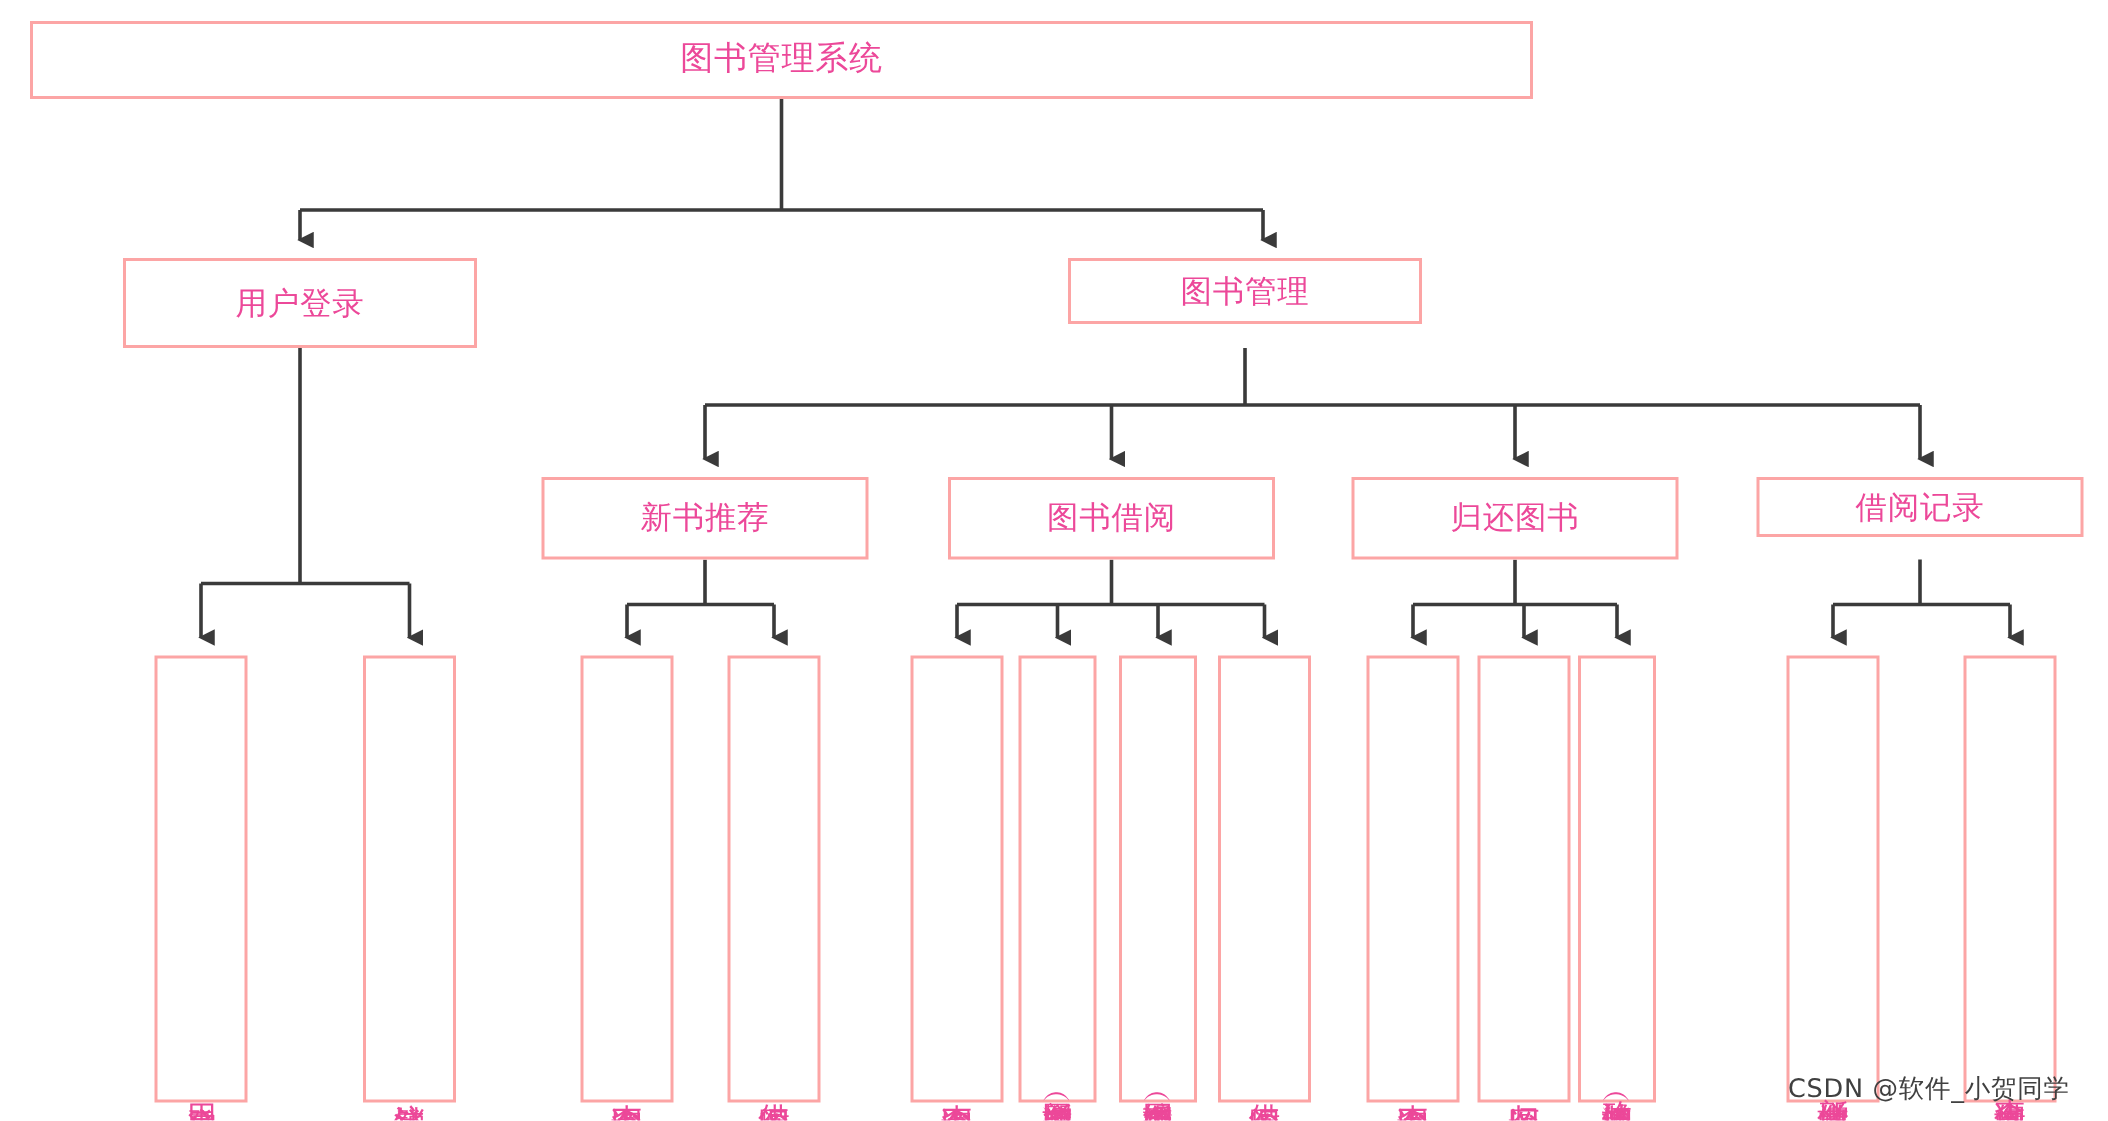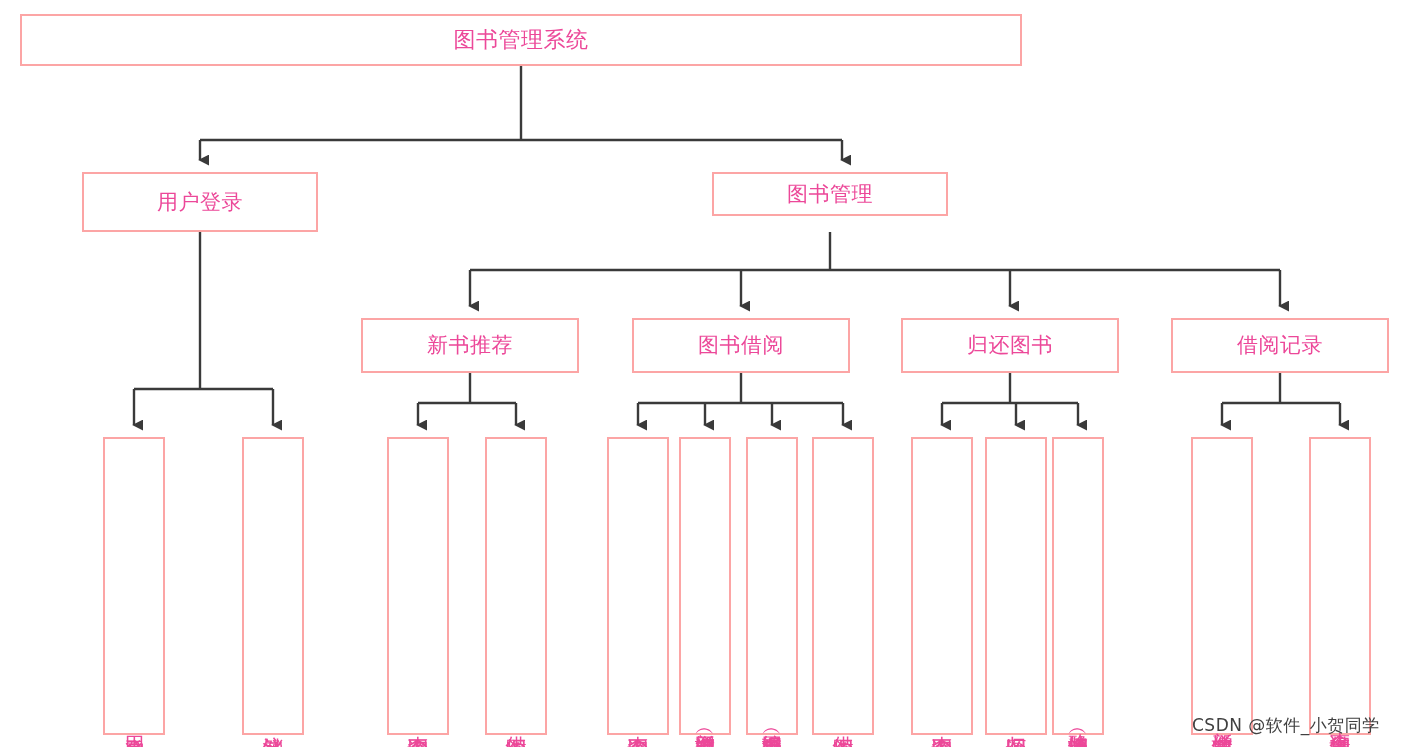--- a/index.html
+++ b/index.html
@@ -144,21 +144,21 @@
 
   <div class="node h" id="node-l3-1" style="left: 632px; top: 318px; width: 218px; height: 55px;">
     <span class="label">图书借阅</span>
   </div>
   <div class="node h" id="node-l3-0" style="left: 361px; top: 318px; width: 218px; height: 55px;">
     <span class="label">新书推荐</span>
   </div>
   <div class="node h" id="node-l3-2" style="left: 901px; top: 318px; width: 218px; height: 55px;">
     <span class="label">归还图书</span>
   </div>
-  <div class="node h" id="node-l3-3" style="left: 1171px; top: 318px; width: 218px; height: 55px;">
+  <div class="node h" id="node-l3-3" style="left: 1171px; top: 318px; width: 218px; height: 40px;">
     <span class="label">借阅记录</span>
   </div>
 
   <div class="node v" id="node-leaf-0" style="left: 103px; top: 437px; width: 62px; height: 298px;">
     <span class="label">用户登录</span>
   </div>
   <div class="node v" id="node-leaf-1" style="left: 242px; top: 437px; width: 62px; height: 298px;">
     <span class="label">注销登录</span>
   </div>
   <div class="node v" id="node-leaf-2" style="left: 387px; top: 437px; width: 62px; height: 298px;">

